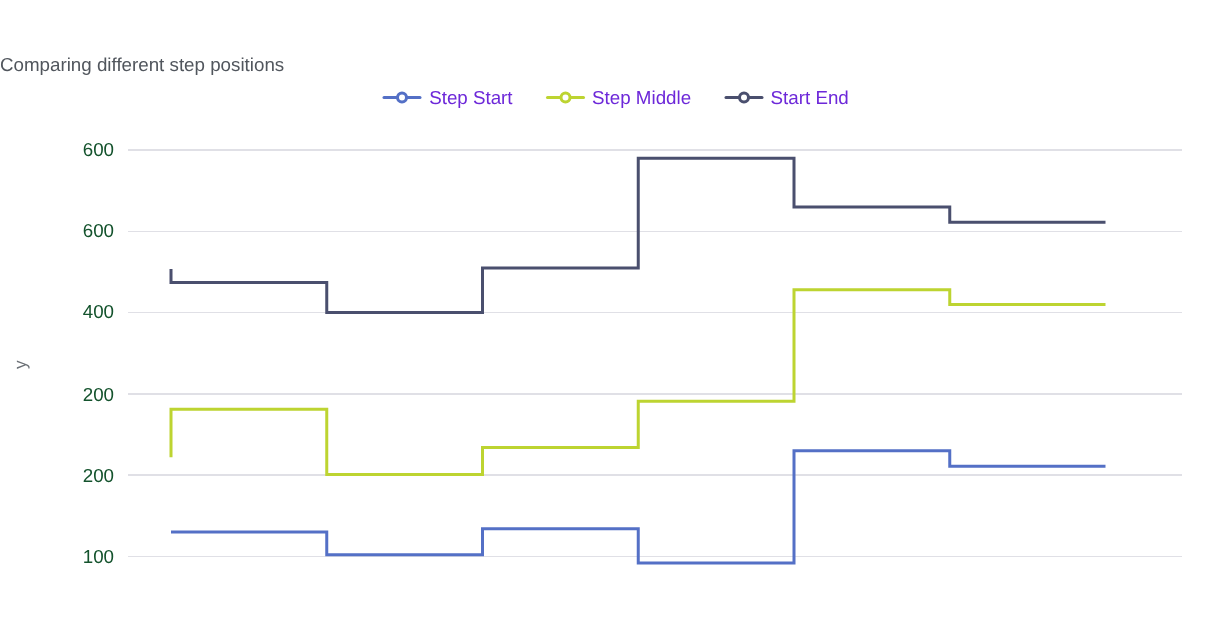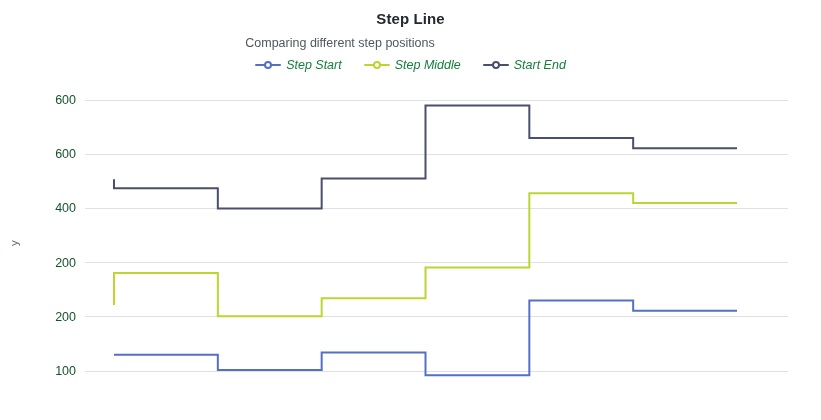--- a/index.html
+++ b/index.html
@@ -29,21 +29,21 @@
     font-size: 15px;
     font-weight: bold;
     color: #24292e;
     letter-spacing: 0.1px;
   }
   .chart-subtitle {
     position: absolute;
     top: 36px;
     left: 0;
     width: 680px;
-    text-align: center;
+    text-align: left;
     font-size: 12.5px;
     font-weight: normal;
     color: #51565d;
   }
 
   
   .legend {
     position: absolute;
     top: 58px;
     left: 0;
@@ -80,23 +80,22 @@
     width: 8px;
     height: 8px;
     border-radius: 50%;
     background: #ffffff;
     box-sizing: border-box;
     border-width: 2px;
     border-style: solid;
   }
   .legend-label {
     font-size: 12.5px;
-    color: #15803d;
+    color: #6d28d9;
     white-space: nowrap;
-    font-style: italic;
   }
 
   
   .plot {
     position: absolute;
     left: 0;
     top: 0;
     width: 821px;
     height: 420px;
   }
@@ -125,21 +124,20 @@
     top: 0;
     width: 46px;
     height: 420px;
   }
 </style>
 </head>
 <body>
 
 <div id="chart-root">
 
-  <div class="chart-title">Step Line</div>
 
   <div class="chart-subtitle">Comparing different step positions</div>
 
   <div class="legend">
     <div class="legend-item">
       <span class="legend-mark">
         <span class="lm-line" id="lm-line-0" style="background: rgb(84, 112, 198);"></span>
         <span class="lm-dot" id="lm-dot-0" style="border-color: rgb(84, 112, 198);"></span>
       </span>
       <span class="legend-label">Step Start</span>

